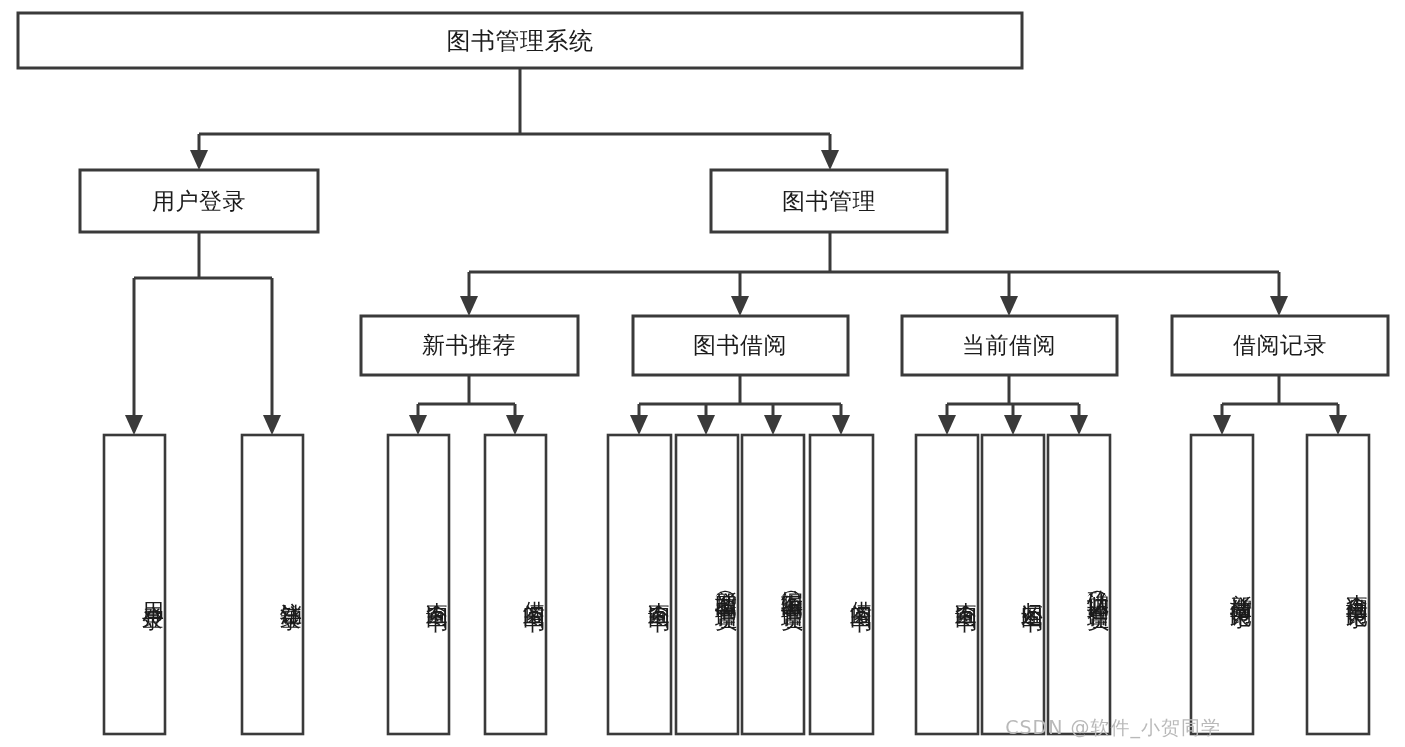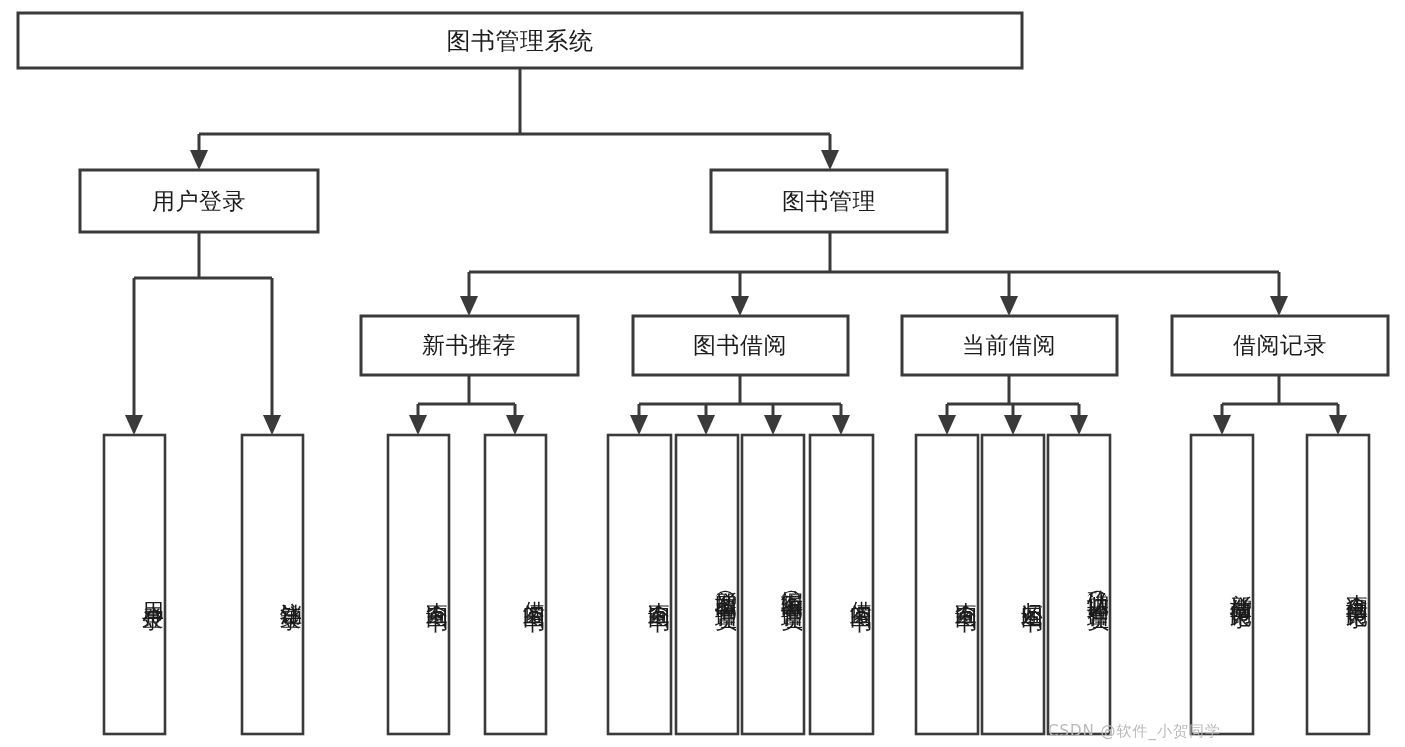--- a/index.html
+++ b/index.html
@@ -70,21 +70,21 @@
     letter-spacing: 3px;
     white-space: nowrap;
     text-align: center;
     pointer-events: none;
   }
   .watermark {
     position: absolute;
     right: 14px;
     bottom: 6px;
     font-family: "DejaVu Sans", "Liberation Sans", sans-serif;
-    font-size: 15px;
+    font-size: 19px;
     color: #b9b9b9;
     letter-spacing: 1px;
     white-space: nowrap;
   }
 </style>
 </head>
 <body>
 
 <div id="diagram-root">
 

